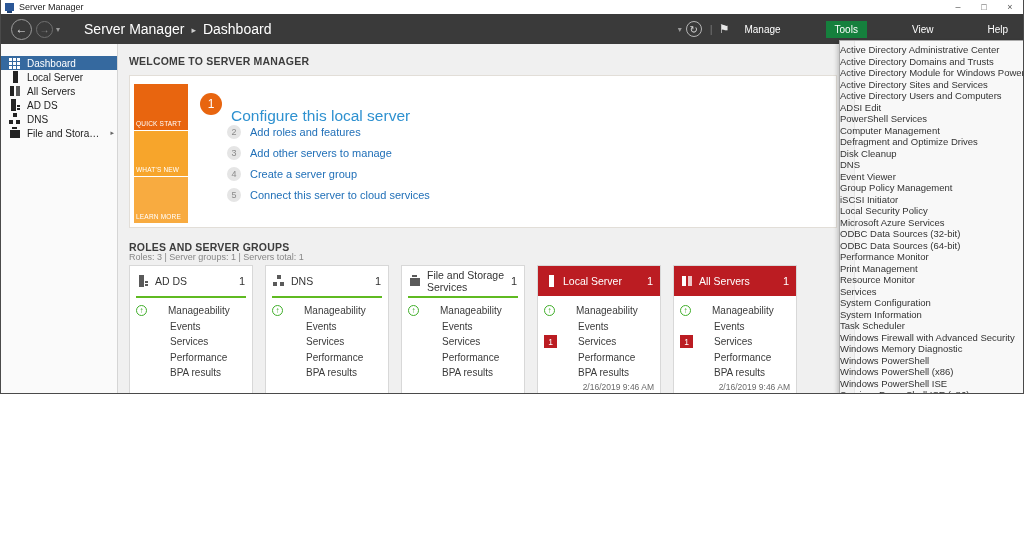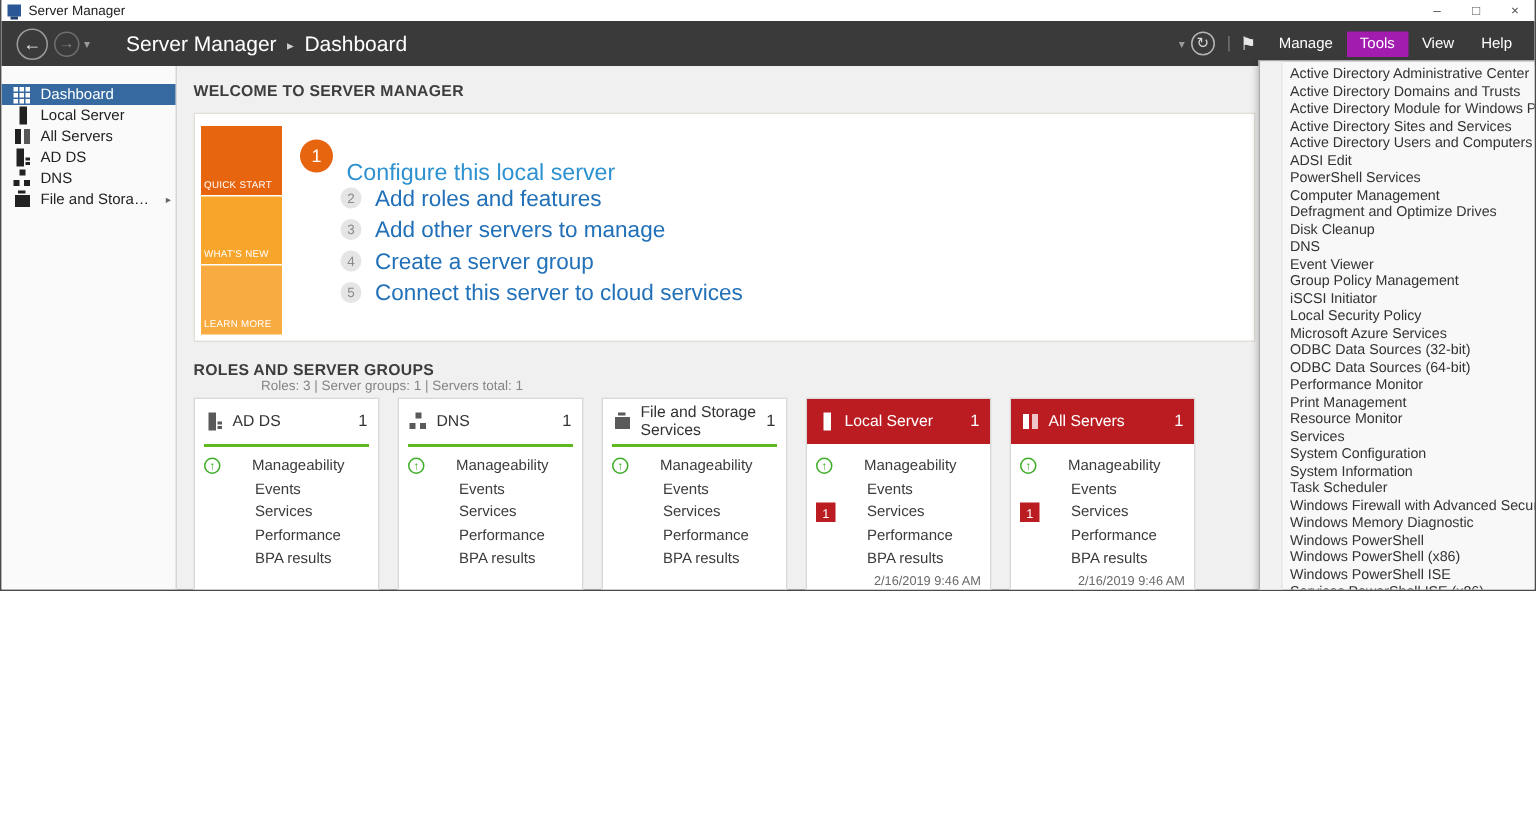--- a/index.html
+++ b/index.html
@@ -24,23 +24,23 @@
   .nav-circle { border-radius:50%; display:flex; align-items:center; justify-content:center; flex:none; }
   .nav-back { width:21px; height:21px; border:1px solid #9b9b9b; color:#e4e4e4; font-size:12px; margin-left:10px; }
   .nav-fwd  { width:17px; height:17px; border:1px solid #6f6f6f; color:#8a8a8a; font-size:10px; margin-left:4px; }
   .nav-caret { color:#9a9a9a; font-size:8px; margin-left:3px; }
   .breadcrumb { margin-left:24px; font-size:14px; display:flex; align-items:center; gap:7px; }
   .crumb-sep { font-size:9px; color:#cfcfcf; padding-top:1px; }
   .nav-right { margin-left:auto; display:flex; align-items:center; margin-right:6px; }
   .nav-refresh { width:16px; height:16px; border:1px solid #b5b5b5; color:#d8d8d8; font-size:10px; margin:0 4px; }
   .nav-sep { color:#777; font-size:11px; margin:0 4px; }
   .flag { color:#e8e8e8; font-size:12px; margin:0 6px 0 2px; }
-  .nav-menus { display:flex; align-items:flex-start; }
+  .nav-menus { display:flex; align-items:flex-start;gap:36px; }
   .nav-menu-item { font-size:10px; color:#fff; padding:3px 9px; cursor:default; }
-  .nav-menu-item.active { background:#a21caf; }
+  .nav-menu-item.active { background:#15803d; }
 
   
   .sidebar { position:absolute; top:44px; left:0; bottom:0; width:117px; background:#fafafa;
     border-right:1px solid #d5d5d5; padding-top:12px; z-index:5; }
   .side-item { height:14px; display:flex; align-items:center; gap:6px; padding-left:8px;
     font-size:10px; color:#222; cursor:default; white-space:nowrap; }
   .side-item.selected { background:#35699f; color:#fff; }
   .side-label { overflow:hidden; text-overflow:ellipsis; }
   .expander { margin-left:auto; margin-right:3px; font-size:7px; color:#666; }
 
@@ -70,28 +70,28 @@
   .wtabs { position:absolute; left:4px; top:8px; width:54px; display:flex; flex-direction:column; gap:1px; }
   .wtab { height:46px; display:flex; align-items:flex-end; padding:3px 2px; color:#fff;
     font-size:6.5px; letter-spacing:.2px; cursor:default; }
   .wtab:nth-of-type(1) { background:#e8650f; }
   .wtab:nth-of-type(2) { background:#f7a52b; height:45px; }
   .wtab:nth-of-type(3) { background:#f8ab40; }
   .steps-list { position:absolute; left:70px; top:16px; display:flex; flex-direction:column; gap:7px; }
   .step { display:flex; align-items:center; gap:9px; height:14px; margin-left:27px; cursor:default; }
   .step-num { width:14px; height:14px; border-radius:50%; background:#e5e5e5; color:#8a8a8a;
     font-size:9px; display:flex; align-items:center; justify-content:center; flex:none; }
-  .step-label { font-size:15px; color:#2170b8; white-space:nowrap; }
+  .step-label { font-size:11px; color:#2170b8; white-space:nowrap; }
   .step.primary { margin-left:0; height:24px; margin-bottom:2px; }
   .step.primary .step-num { width:22px; height:22px; background:#e8650f; color:#fff; font-size:12px; }
   .step.primary .step-label { font-size:15.5px; color:#2e91d0;margin-top:24px; }
 
   
   #roles-title { left:128px; top:241px; }
-  #roles-summary { position:absolute; left:128px; top:252px; font-size:9px; color:#858585;margin-left:45px; }
+  #roles-summary { position:absolute; left:128px; top:252px; font-size:9px; color:#858585; }
   #cards { position:absolute; left:128px; top:265px; display:flex; gap:12px; }
   .card { width:124px; height:133px; background:#fff; border:1px solid #d8d8d8; position:relative; }
   .card-head { height:30px; display:flex; align-items:center; gap:6px; padding:0 7px; color:#333; cursor:default; }
   .card-head .ic { color:#5a5a5a; }
   .card-title { flex:1; font-size:10.5px; line-height:1.15; color:#333; }
   .card-count { font-size:11px; color:#333; }
   .card-underline { height:2px; margin:0 6px; background:#5fba21; }
   .card.alert .card-head { background:#bb1c22; }
   .card.alert .card-head .ic, .card.alert .card-title, .card.alert .card-count { color:#fff; }
   .card.alert .card-underline { visibility:hidden; }
@@ -104,21 +104,21 @@
     display:inline-flex; align-items:center; justify-content:center; }
   .row-label { font-size:10px; color:#3b3b3b; white-space:nowrap;padding-left:16px; }
   .card-time { position:absolute; right:6px; bottom:5px; font-size:8.5px; color:#6a6a6a; }
 
   
   #tools-menu { position:absolute; left:838px; top:40px; width:186px; height:372px;
     background:#f8f8f8; border:1px solid #ababab; box-shadow:-2px 2px 4px rgba(0,0,0,.18);
     padding-top:3px; z-index:25; }
   .menu-gutter { position:absolute; left:0; top:0; bottom:0; width:15px; background:#f2f2f2;
     border-right:1px solid #e6e6e6; }
-  .menu-item { position:relative; height:11.5px; line-height:11.5px; padding-left:20px;
+  .menu-item { position:relative; height:11.5px; line-height:11.5px; 
     font-size:9.5px; color:#333; white-space:nowrap; cursor:default; }
 </style>
 </head>
 <body>
 
 <div id="window">
 
   <div class="titlebar">
     <span class="app-icon"></span>
     <span class="app-title">Server Manager</span>

